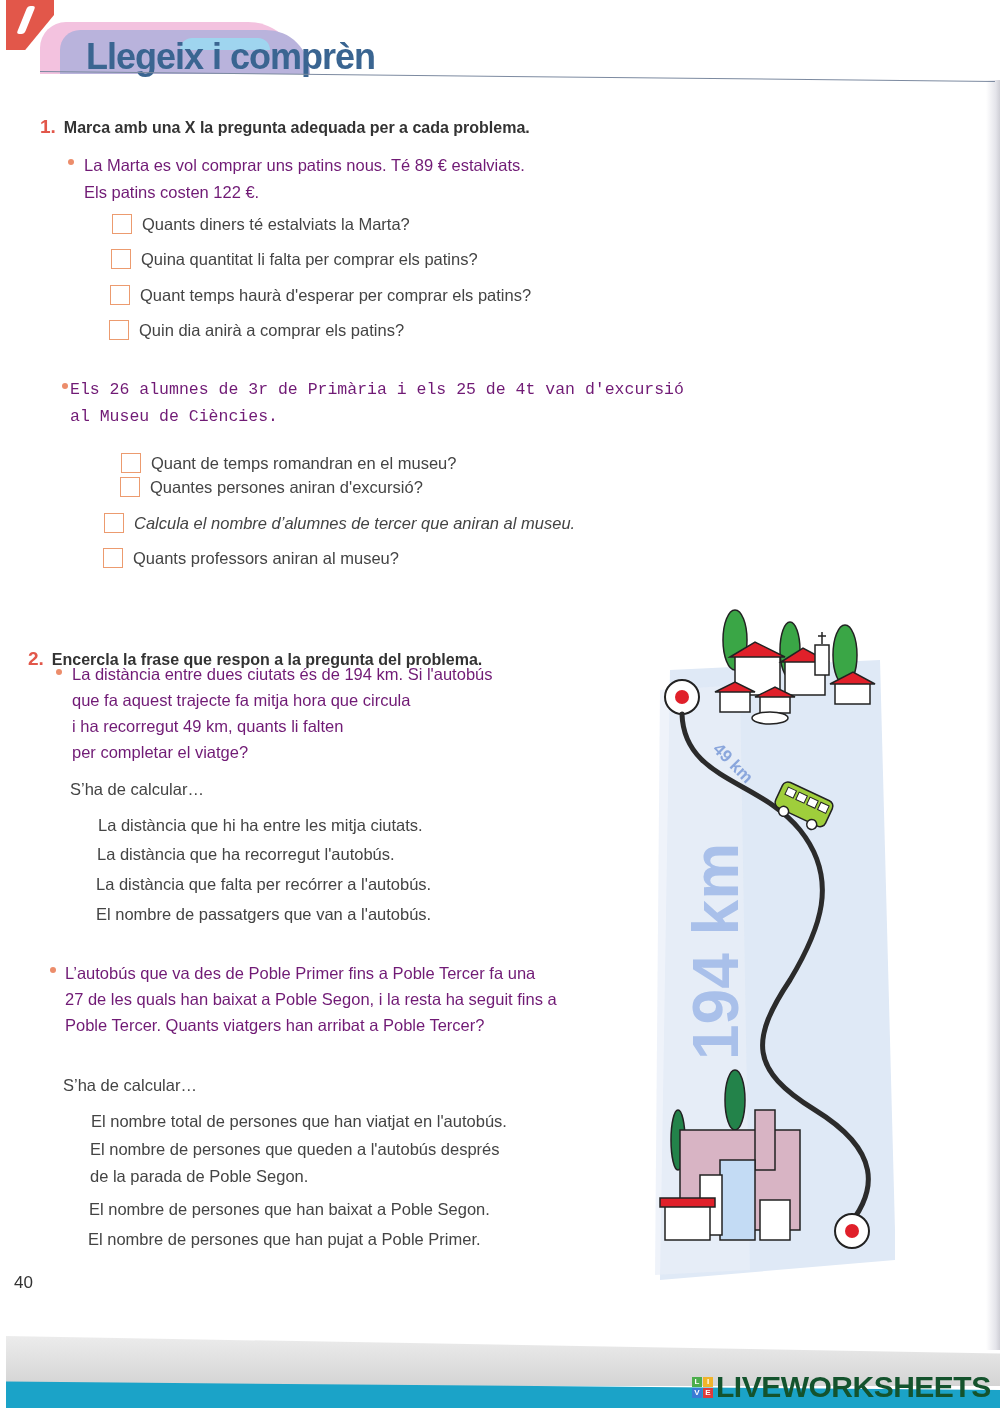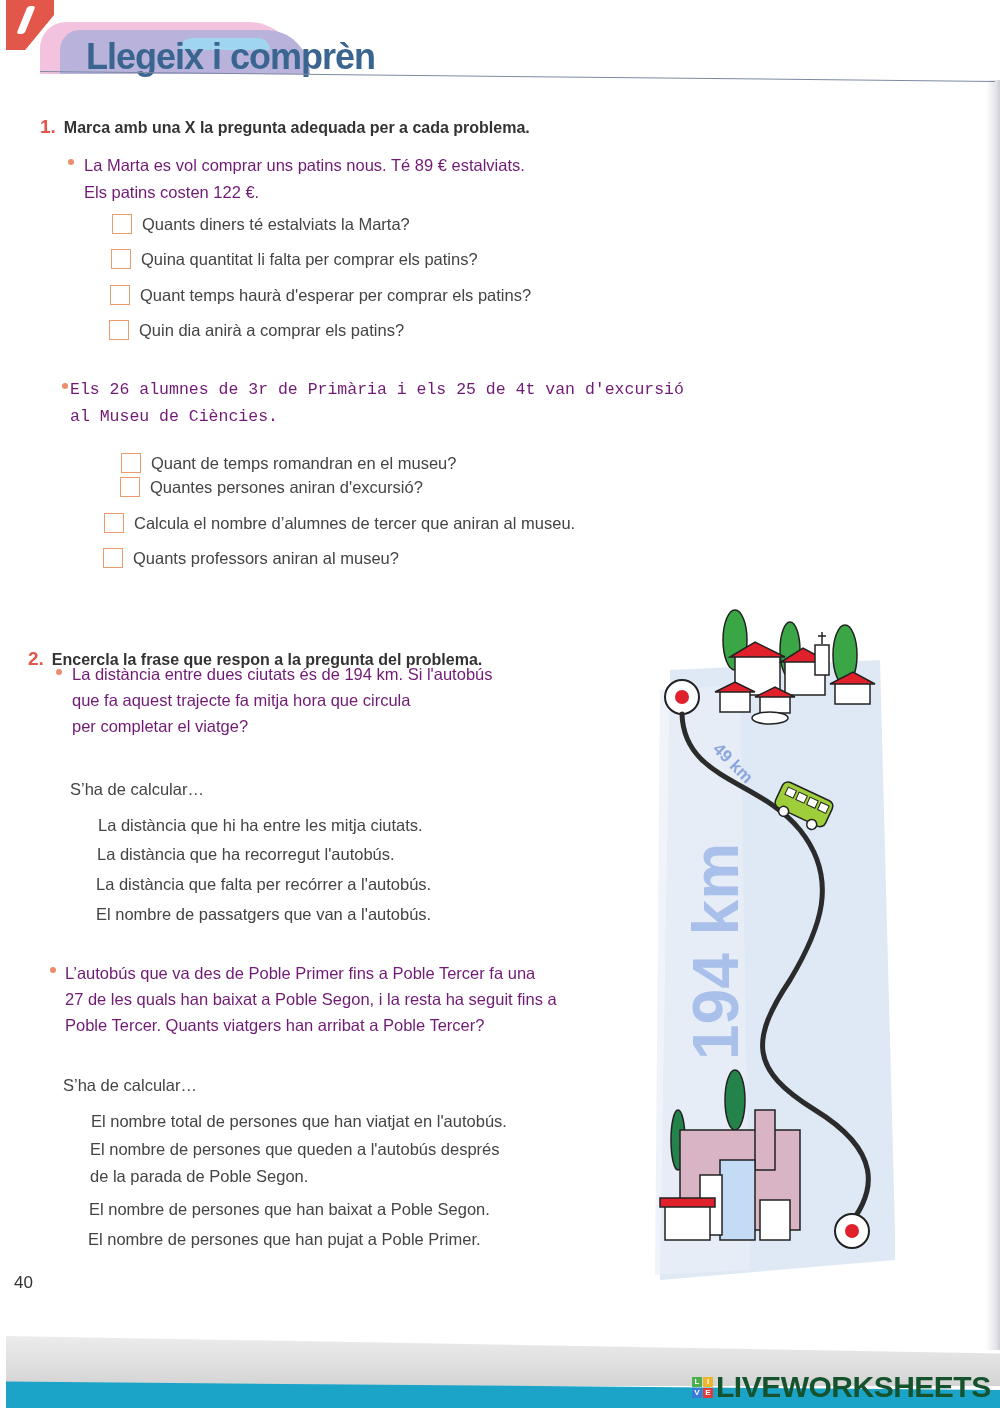--- a/index.html
+++ b/index.html
@@ -81,37 +81,38 @@
 </div>
 
 <div class="opt" style="left:121px; top:441px;margin-top:12px;">
     <span class="chk"></span>
     <span>Quant de temps romandran en el museu?</span>
   </div>
 <div class="opt" style="left:105px; top:477px;padding-left:15px;">
     <span class="chk"></span>
     <span>Quantes persones aniran d'excursió?</span>
   </div>
-<div class="opt" style="left:104px; top:513px;">
+<div class="opt" style="left:104px; top:513px;font-style:italic;">
     <span class="chk"></span>
     <span>Calcula el nombre d’alumnes de tercer que aniran al museu.</span>
   </div>
 <div class="opt" style="left:103px; top:548px;">
     <span class="chk"></span>
     <span>Quants professors aniran al museu?</span>
   </div>
 
 <div class="q-head" style="left:28px; top:624px;margin-top:24px;">
   <span class="num">2.</span><span>Encercla la frase que respon a la pregunta del problema.</span>
 </div>
 
 <div class="bullet" style="left:56px; top:669px;"></div>
 <div class="bullet-para" style="left:72px; top:661px; line-height:26px;">
   <div>La distància entre dues ciutats és de 194 km. Si l'autobús</div>
   <div>que fa aquest trajecte fa mitja hora que circula</div>
+  <div>i ha recorregut 49 km, quants li falten</div>
   <div>per completar el viatge?</div>
 </div>
 <div class="plain" style="left:70px; top:780px;">S’ha de calcular…</div>
 <div class="phrase" style="left:98px; top:816px;">La distància que hi ha entre les mitja ciutats.</div>
 <div class="phrase" style="left:97px; top:845px;">La distància que ha recorregut l'autobús.</div>
 <div class="phrase" style="left:96px; top:875px;">La distància que falta per recórrer a l'autobús.</div>
 <div class="phrase" style="left:96px; top:905px;">El nombre de passatgers que van a l'autobús.</div>
 
 <div class="bullet" style="left:50px; top:967px;"></div>
 <div class="bullet-para" style="left:65px; top:960px; line-height:26px;">

